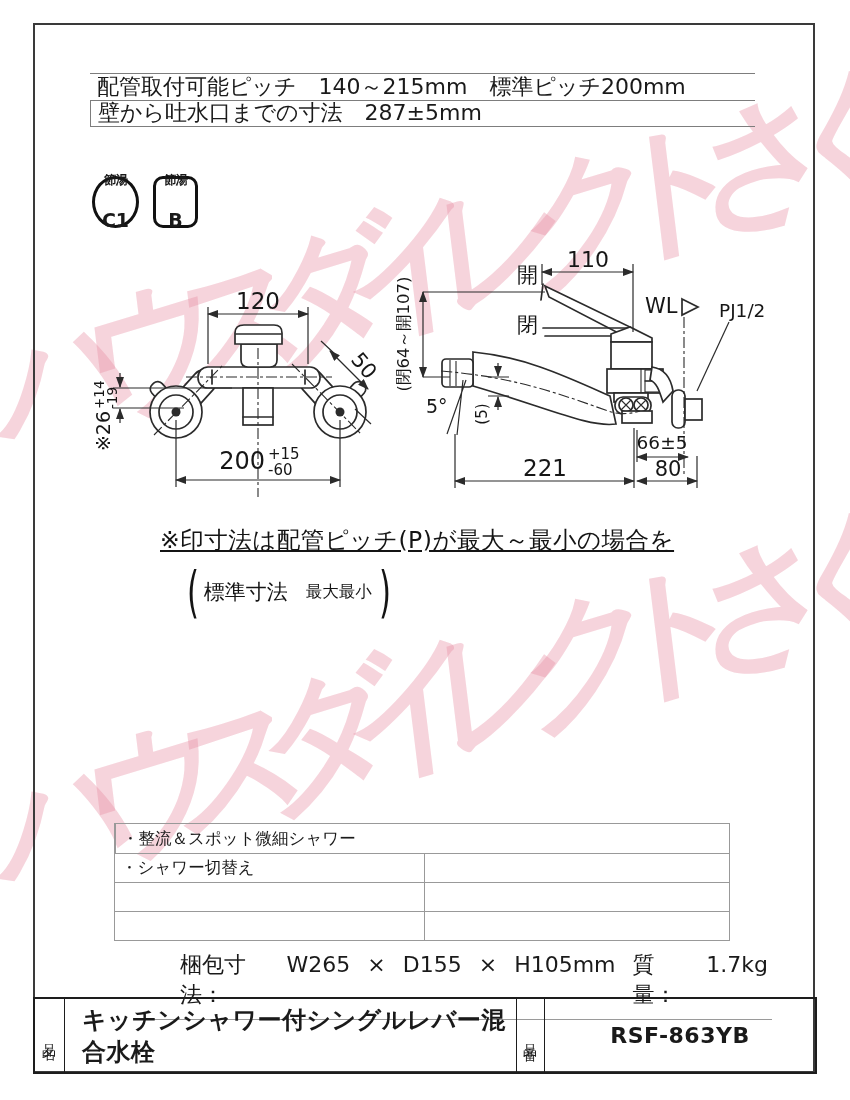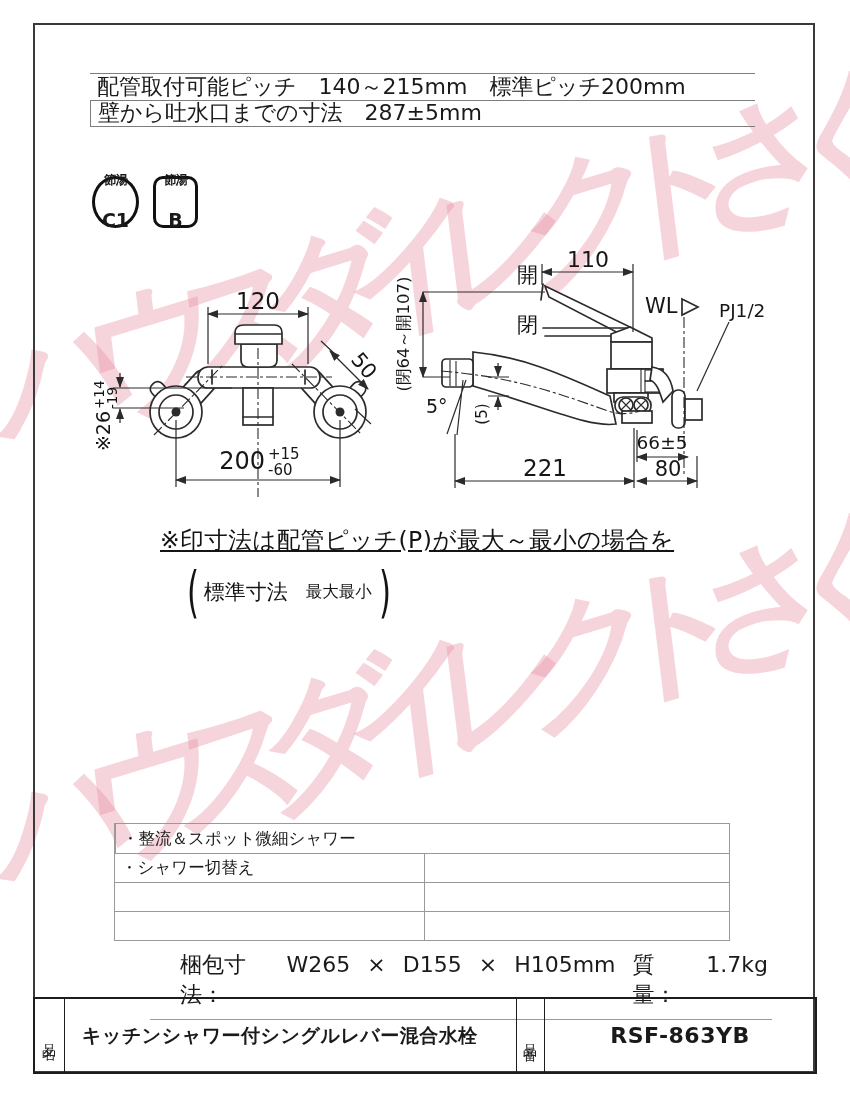--- a/index.html
+++ b/index.html
@@ -61,21 +61,21 @@
     display:flex; align-items:baseline; font-size:22px; border-bottom:1px solid #9a9a9a; padding:4px 4px 9px 30px; }
   .pack .g { margin-right:17px; }
   .pack .wlab { margin-left:auto; margin-right:20px; }
   
   .prod { position:absolute; z-index:2; left:33px; top:997px; width:784px; height:77px;
     border:2.5px solid #1d1d1d; display:flex; background:transparent; }
   .prod .pcell { display:flex; align-items:center; justify-content:center; height:100%; }
   .prod .plab { width:29px; }
   .prod .vtext { writing-mode:vertical-rl; text-orientation:upright; font-size:14px; letter-spacing:4px; }
   .prod .pname { width:452px; border-left:1px solid #1d1d1d; justify-content:flex-start; padding-left:17px;
-    font-size:19px; font-weight:bold; letter-spacing:0.5px; }
+    font-size:24px; font-weight:bold; letter-spacing:0.5px; }
   .prod .plab2 { width:28px; border-left:1px solid #1d1d1d; }
   .prod .pcode { flex:1; border-left:1px solid #1d1d1d; font-size:22px; font-weight:bold; letter-spacing:0.5px; }
 </style>
 </head>
 <body>
 
 <div class="page">
 
   <div class="wm wm1">ハウスダイレクトさくら</div>
   <div class="wm wm2">ハウスダイレクトさくら</div>

